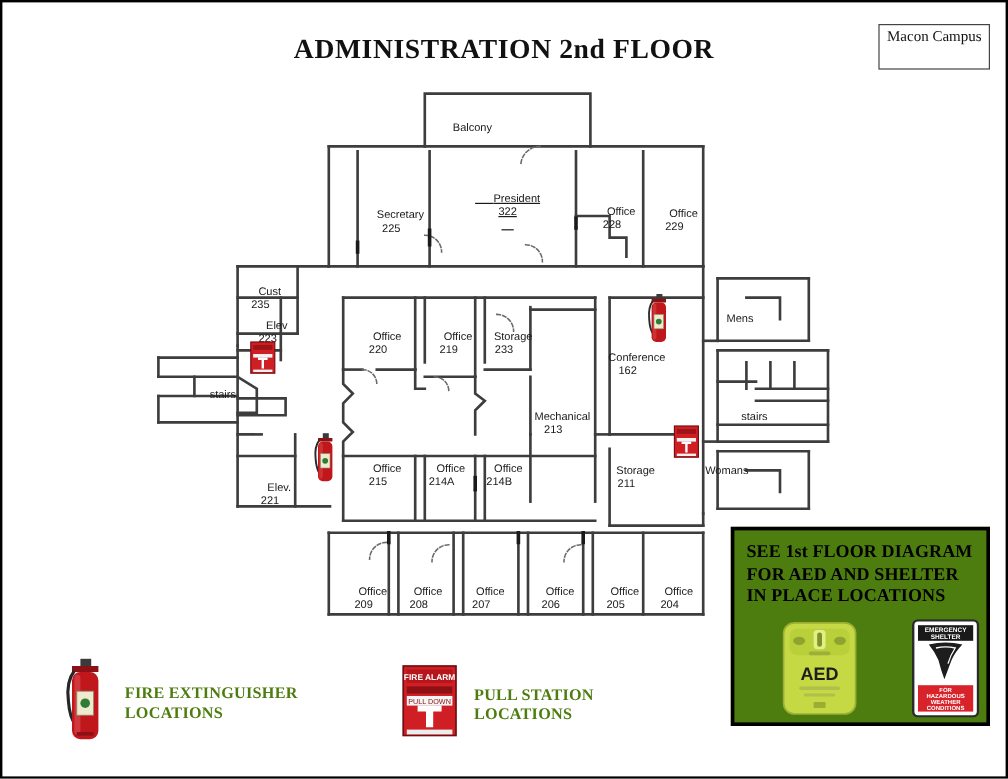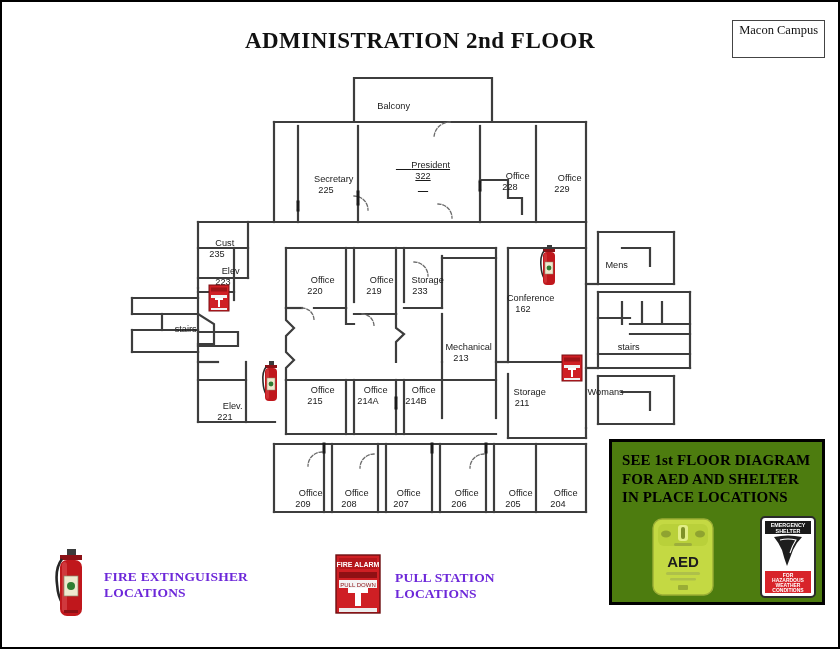--- a/index.html
+++ b/index.html
@@ -67,21 +67,21 @@
   .ext { width: 20px; height: 44px; }
   .pull { width: 22px; height: 28px; }
 
   
   .legend-row { position: absolute; }
   .legend-text {
     font-family: "Liberation Serif", serif;
     font-size: 13.5px;
     font-weight: bold;
     line-height: 16px;
-    color: #6d28d9;
+    color: #4d7c0f;
     letter-spacing: .2px;
   }
 
   
   #aed-box {
     position: absolute;
     left: 607px;
     top: 437px;
     width: 216px;
     height: 166px;

